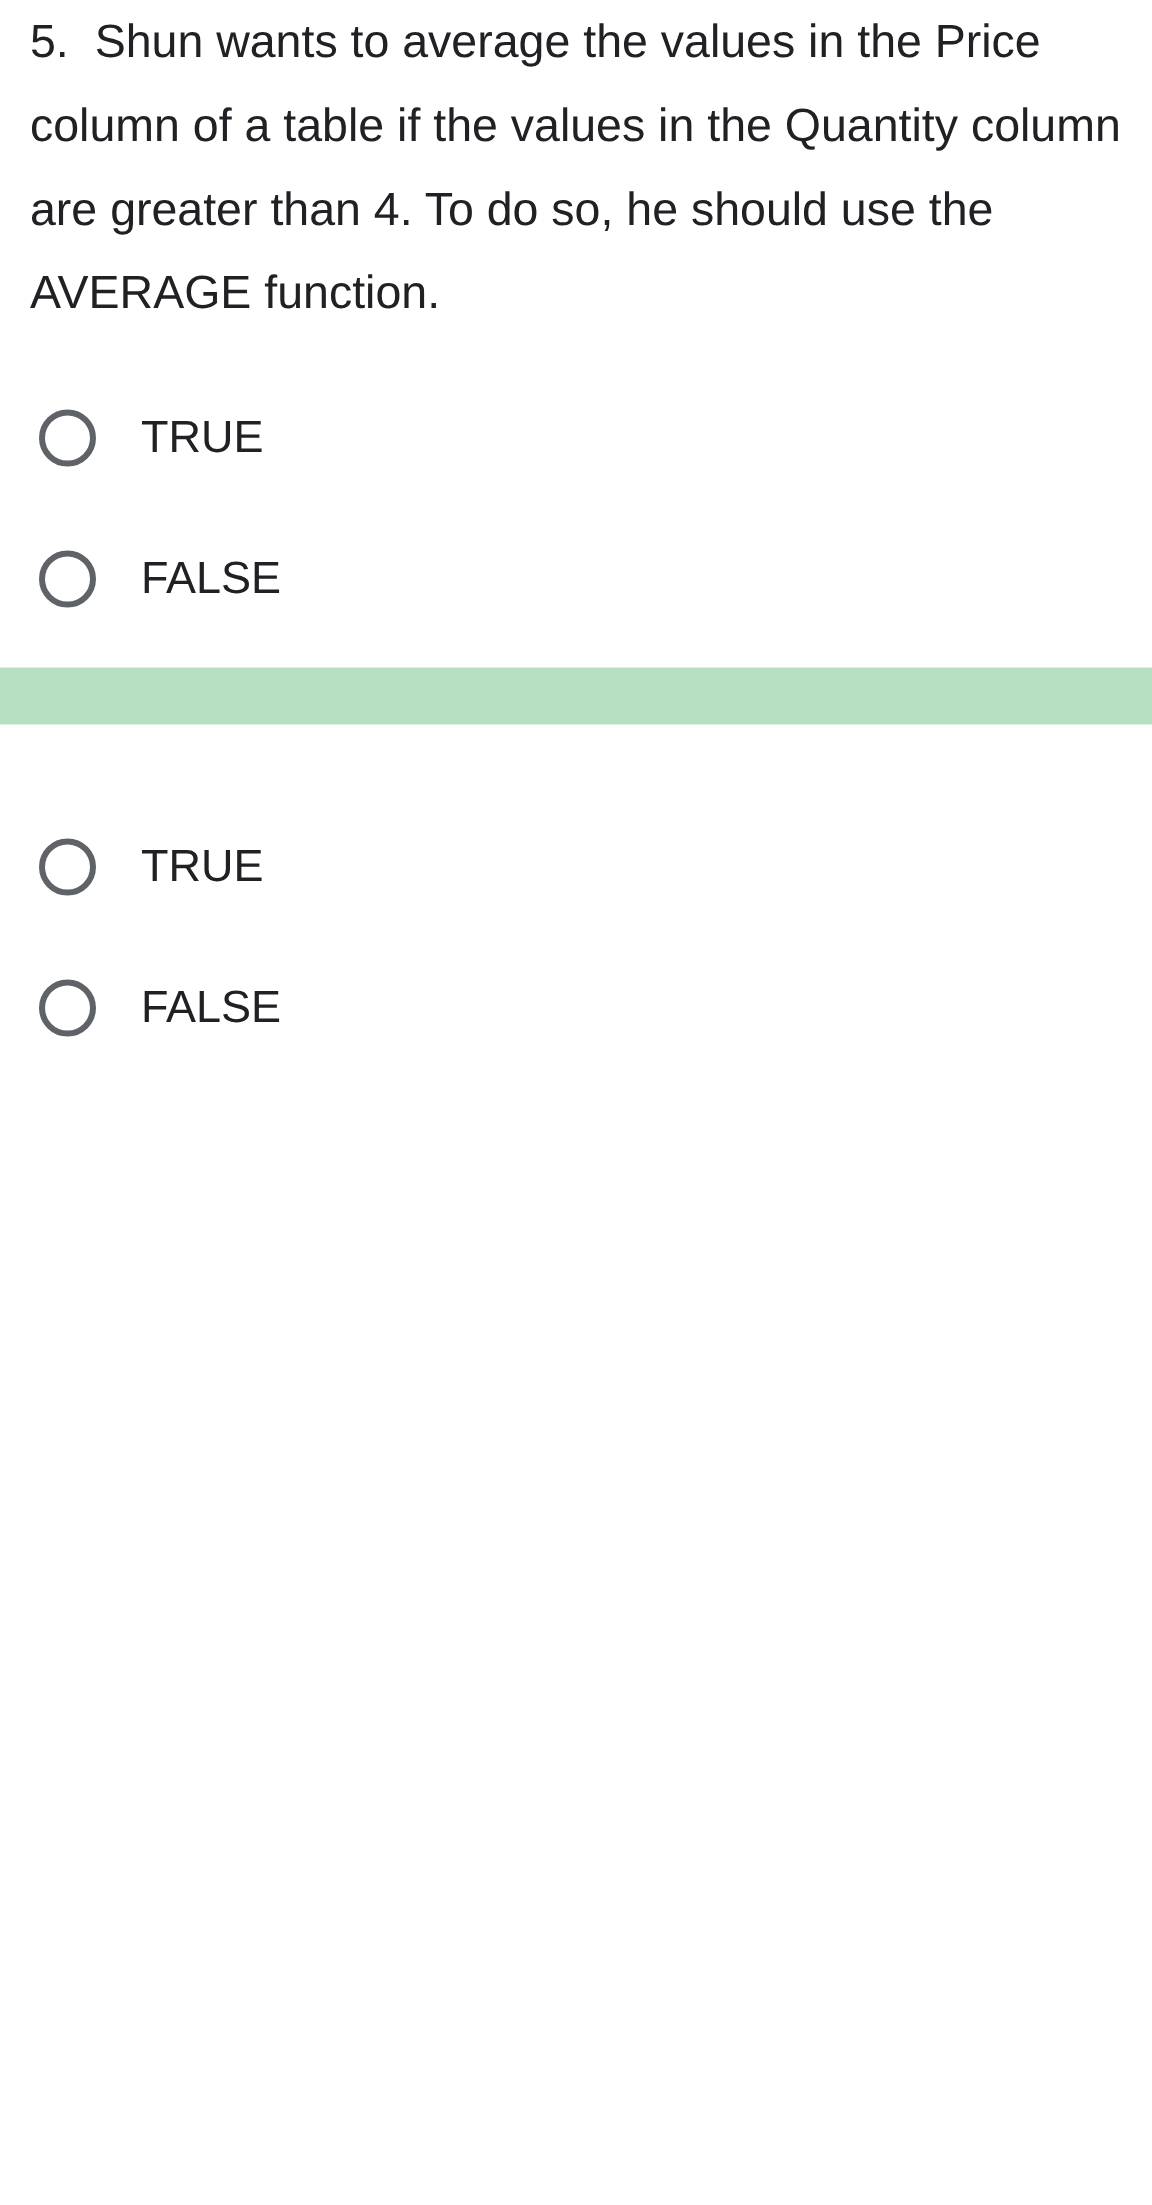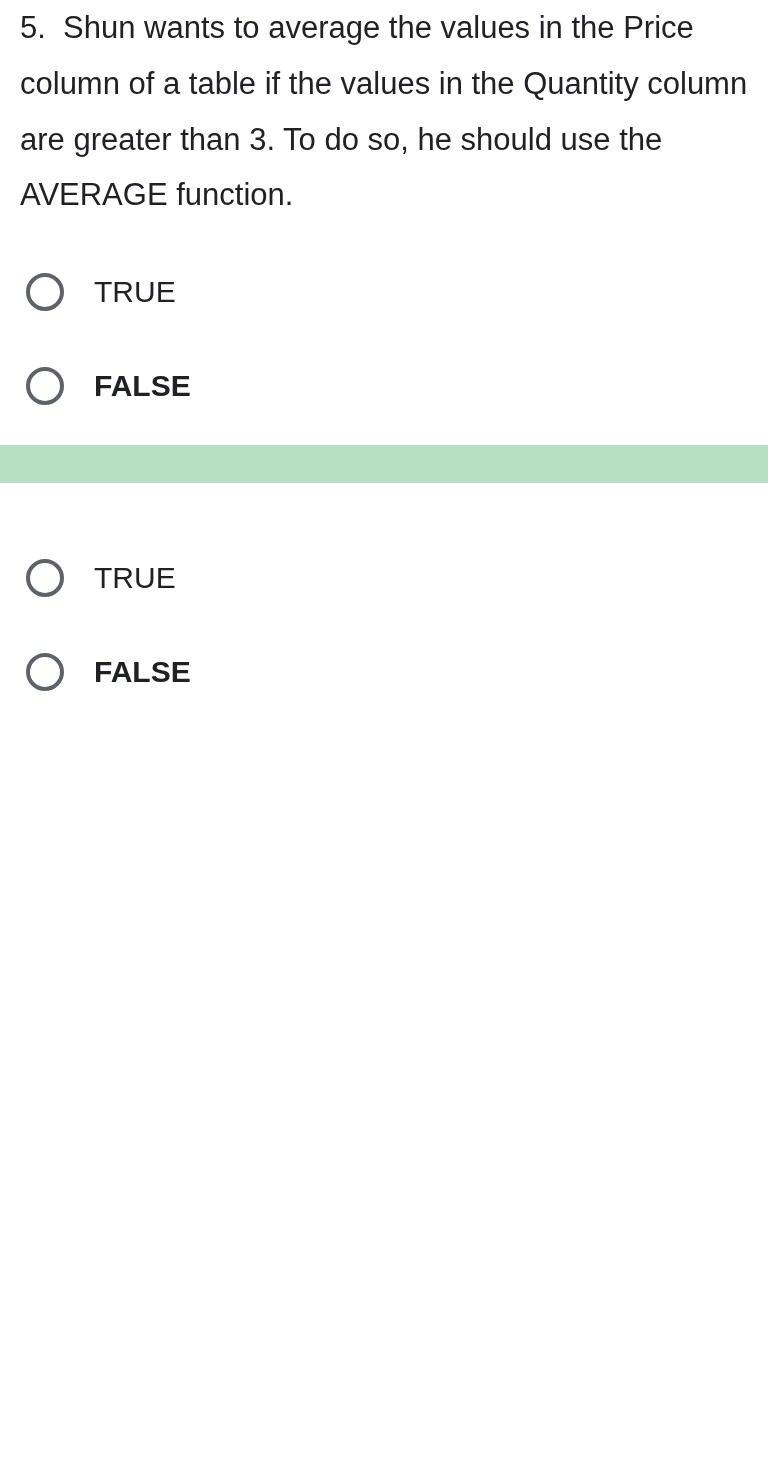--- a/index.html
+++ b/index.html
@@ -29,21 +29,20 @@
       padding-left: 6px;
     }
     .option {
       display: flex;
       align-items: center;
       margin-bottom: 56px;
       cursor: pointer;
     }
     .option:last-child {
       margin-bottom: 40px;
-      font-weight: bold;
     }
     .radio {
       width: 38px;
       height: 38px;
       border: 4px solid #5f6368;
       border-radius: 50%;
       flex-shrink: 0;
       margin-right: 30px;
     }
     .option-label {
@@ -65,21 +64,21 @@
     }
     .q2 .option {
       margin-bottom: 56px;
     }
   </style>
 </head>
 <body>
 
 <div class="question-block q1">
   <p class="question-text">
-    <span class="question-number">5.</span>&nbsp;&nbsp;<span>Shun wants to average the values in the Price column of a table if the values in the Quantity column are greater than 3. To do so, he should use the AVERAGE function.</span>
+    <span class="question-number">5.</span>&nbsp;&nbsp;<span>Shun wants to average the values in the Price column of a table if the values in the Quantity column are greater than 4. To do so, he should use the AVERAGE function.</span>
   </p>
   <div class="options">
     <div class="option">
       <span class="radio"></span>
       <span class="option-label">TRUE</span>
     </div>
     <div class="option">
       <span class="radio"></span>
       <span class="option-label">FALSE</span>
     </div>

